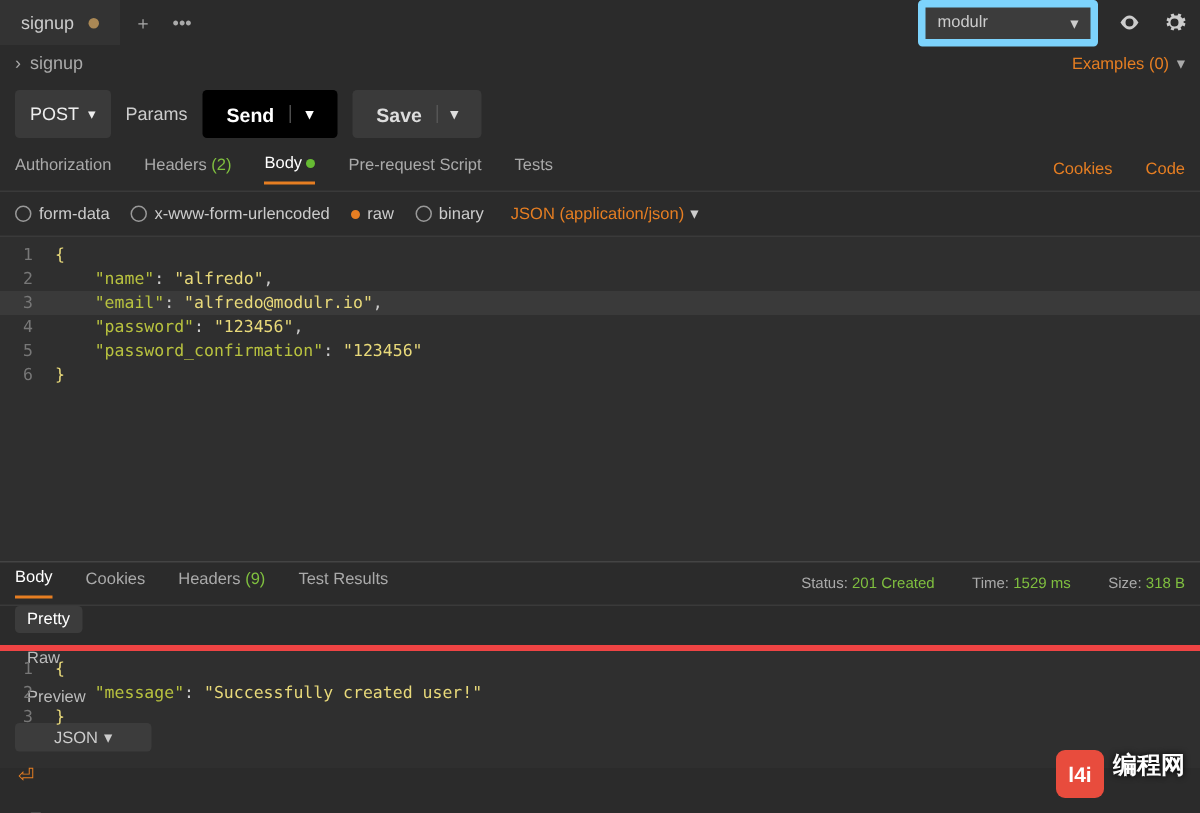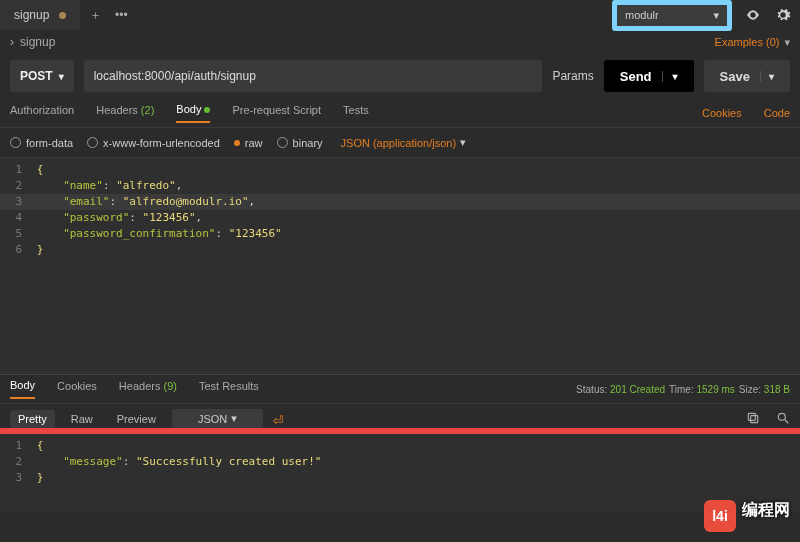--- a/index.html
+++ b/index.html
@@ -9,21 +9,21 @@
 .dot { width: 7px; height: 7px; border-radius: 50%; background: #a85; display: inline-block; }
 .tab-add, .tab-more { width: 22px; height: 22px; display: flex; align-items: center; justify-content: center; color: #aaa; margin-left: 4px; border-radius: 3px; }
 .tab-spacer { flex: 1; }
 .ws-select { display: flex; align-items: center; background: #3c3c3c; border: 5px solid #7dd3fc; border-radius: 3px; padding: 4px 8px; font-size: 11px; color: #ccc; width: 120px; justify-content: space-between; margin-right: 8px; }
 .top-icon { width: 26px; height: 26px; display: flex; align-items: center; justify-content: center; color: #ccc; margin-right: 4px; }
 .breadcrumb-row { display: flex; align-items: center; height: 24px; padding: 0 10px; justify-content: space-between; }
 .breadcrumb-row .left { display: flex; align-items: center; gap: 6px; color: #aaa; }
 .examples { color: #e67e22; font-size: 11px; margin-left: 28px; }
 .examples .chev { color: #aaa; margin-left: 2px; }
 .url-row { display: flex; align-items: center; height: 44px; padding: 0 10px; gap: 10px; }
-.method { display: flex; align-items: center; background: #3a3a3a; height: 32px; padding: 0 10px; border-radius: 3px; font-weight: 700; font-size: 12px; color: #eee; gap: 6px; }
+.method { display: flex; align-items: center; background: #3a3a3a; height: 32px; padding: 0 10px; border-radius: 3px; font-weight: 400; font-size: 12px; color: #eee; gap: 6px; }
 .url-input { flex: 1; height: 32px; background: #3a3a3a; border: none; outline: none; border-radius: 3px; padding: 0 10px; color: #ddd; font-size: 12px; }
 .params-link { color: #ccc; font-size: 12px; cursor: pointer; }
 .btn { height: 32px; border: none; border-radius: 3px; padding: 0 16px; font-size: 13px; font-weight: 600; cursor: pointer; display: flex; align-items: center; }
 .btn.primary { background: #000000; color: #fff; }
 .btn.primary .chev-box { margin-left: 10px; padding-left: 10px; border-left: 1px solid rgba(255,255,255,0.3); font-size: 10px; }
 .btn.secondary { background: #3a3a3a; color: #ddd; }
 .btn.secondary .chev-box { margin-left: 10px; padding-left: 8px; border-left: 1px solid #555; font-size: 10px; }
 .subtabs { display: flex; align-items: center; height: 30px; padding: 0 10px; gap: 22px; border-bottom: 1px solid #3a3a3a; }
 .subtabs .tab-item { color: #aaa; font-size: 11px; cursor: pointer; padding-bottom: 6px; }
 .subtabs .tab-item.active { color: #fff; border-bottom: 2px solid #e67e22; }
@@ -43,23 +43,23 @@
 .editor .code { white-space: pre; }
 .tok-brace { color: #e8d97a; }
 .tok-key { color: #b8c23f; }
 .tok-str { color: #e8d97a; }
 .tok-colon { color: #ccc; }
 .highlighted { background: #3a3a3a; display: block; }
 .response-bar { display: flex; align-items: center; height: 30px; padding: 0 10px; border-top: 1px solid #444; border-bottom: 1px solid #3a3a3a; }
 .response-bar .rtab { font-size: 11px; color: #aaa; margin-right: 22px; cursor: pointer; padding-bottom: 6px; }
 .response-bar .rtab.active { color: #fff; border-bottom: 2px solid #e67e22; }
 .response-bar .spacer { flex: 1; }
-.response-bar .stat { font-size: 10px; color: #aaa; margin-left: 4px; }
+.response-bar .stat { font-size: 10px; color: #aaa; margin-left: 25px; }
 .response-bar .stat .g { color: #7fbf3f; }
-.resp-toolbar { display: flex; align-items: flex-end; height: 30px; padding: 0 10px; gap: 8px; border-bottom: 6px solid #ef4444; }
+.resp-toolbar { display: flex; align-items: flex-start; height: 30px; padding: 0 10px; gap: 8px; border-bottom: 4px solid #ef4444; flex-direction: column; }
 .resp-toolbar .tbtn { font-size: 11px; color: #bbb; padding: 3px 8px; cursor: pointer; border-radius: 3px; }
 .resp-toolbar .tbtn.active { background: #3c3c3c; color: #fff; }
 .resp-toolbar .drop { background: #3c3c3c; padding: 3px 26px; border-radius: 3px; display: flex; align-items: center; gap: 4px; font-size: 11px; }
 .resp-toolbar .wrap-icon { color: #e67e22; font-size: 13px; margin-left: 2px; }
 .resp-toolbar .spacer { flex: 1; }
 .resp-toolbar .icn { color: #aaa; margin-left: 8px; cursor: pointer; }
 .resp-toolbar .save-resp { background: #3c3c3c; padding: 4px 10px; border-radius: 3px; color: #ddd; font-size: 11px; cursor: pointer; margin-left: 8px; }
 .watermark { position: absolute; right: 10px; bottom: 10px; display: flex; gap: 6px; }
 .watermark .logo { width: 32px; height: 32px; background: #e84c3d; border-radius: 6px; display: flex; align-items: center; justify-content: center; color: #fff; font-weight: bold; font-size: 14px; }
 .watermark .txt { color: #fff; font-size: 16px; font-weight: 600; text-shadow: 0 0 4px #000; }
@@ -102,21 +102,20 @@
     <span>Examples (0)</span>
     <span class="chev">▾</span>
   </div>
 </div>
 
 <div class="url-row">
   <div class="method">
     <span>POST</span>
     <span style="font-size:10px">▾</span>
   </div>
-  <input class="url-input" value="localhost:8000/api/auth/signup" style="">
   <span class="params-link">Params</span>
   <button class="btn primary">
     <span>Send</span>
     <span class="chev-box">▾</span>
   </button>
   <button class="btn secondary">
     <span>Save</span>
     <span class="chev-box">▾</span>
   </button>
 </div>

